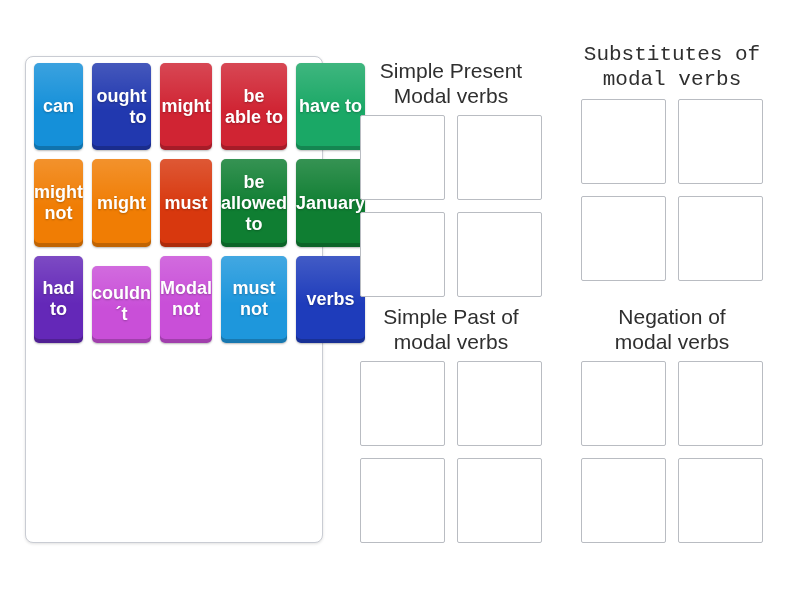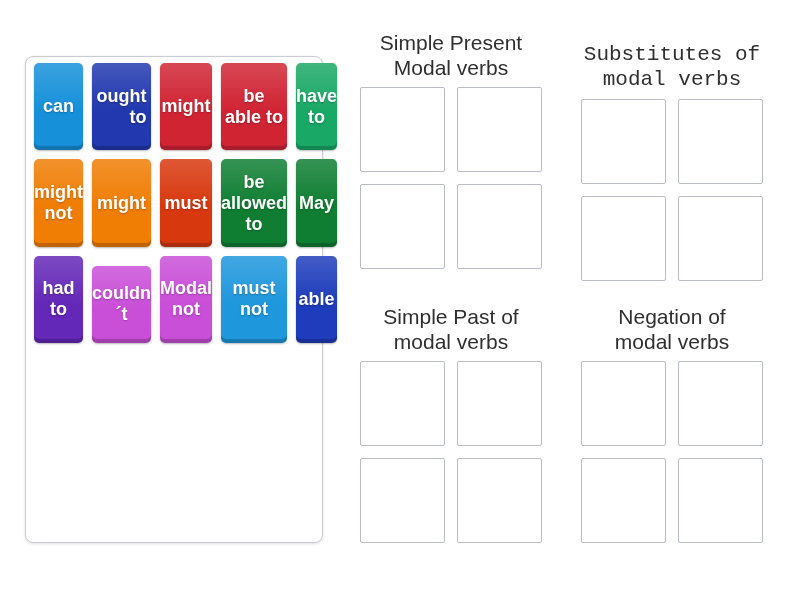--- a/index.html
+++ b/index.html
@@ -50,21 +50,21 @@
     text-shadow: 0 1px 2px rgba(0,0,0,0.25);
     cursor: grab;
     user-select: none;
   }
 
   
   .group {
     position: absolute;
     width: 182px;
   }
-  #group-0 { left: 360px; top: 30px; }
+  #group-0 { left: 360px; top: 58px; }
   #group-1 { left: 581px; top: 42px; font-family: Liberation Mono, monospace; }
   #group-2 { left: 360px; top: 304px; }
   #group-3 { left: 581px; top: 304px; }
 
   .group-title {
     font-size: 21px;
     line-height: 25px;
     color: #2f2f2f;
     text-align: center;
     white-space: pre-line;
@@ -98,29 +98,29 @@
   <div class="tile" style="background-color: rgb(208, 36, 51);">be
 able to</div>
   <div class="tile" style="background-color: rgb(26, 168, 102);">have to</div>
   <div class="tile" style="background-color: rgb(240, 125, 4);">might
 not</div>
   <div class="tile" style="background-color: rgb(240, 125, 4);">might</div>
   <div class="tile" style="background-color: rgb(216, 56, 14);">must</div>
   <div class="tile" style="background-color: rgb(15, 126, 50);">be
 allowed
 to</div>
-  <div class="tile" style="background-color: rgb(15, 126, 50);">May</div>
+  <div class="tile" style="background-color: rgb(15, 126, 50);">January</div>
   <div class="tile" style="background-color: rgb(100, 40, 184);">had to</div>
   <div class="tile" style="background-color: rgb(201, 79, 216); margin-top: 10px;">couldn
 ´t</div>
   <div class="tile" style="background-color: rgb(201, 79, 216);">Modal
 not</div>
   <div class="tile" style="background-color: rgb(30, 151, 220);">must
 not</div>
-  <div class="tile" style="background-color: rgb(30, 60, 187);">able</div>
+  <div class="tile" style="background-color: rgb(30, 60, 187);">verbs</div>
 </div>
 
 <div class="group" id="group-0">
   <div class="group-title">Simple Present
 Modal verbs</div>
   <div class="slots">
     <div class="slot"></div>
     <div class="slot"></div>
     <div class="slot"></div>
     <div class="slot"></div>

